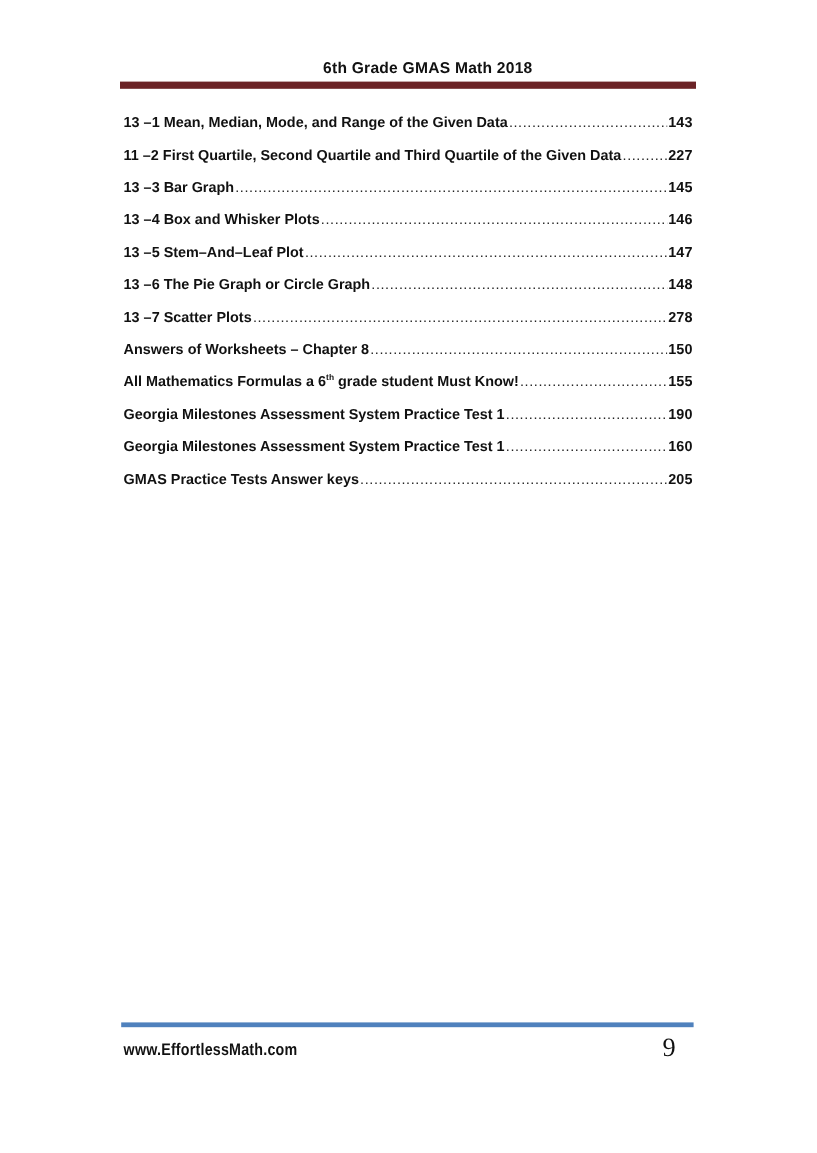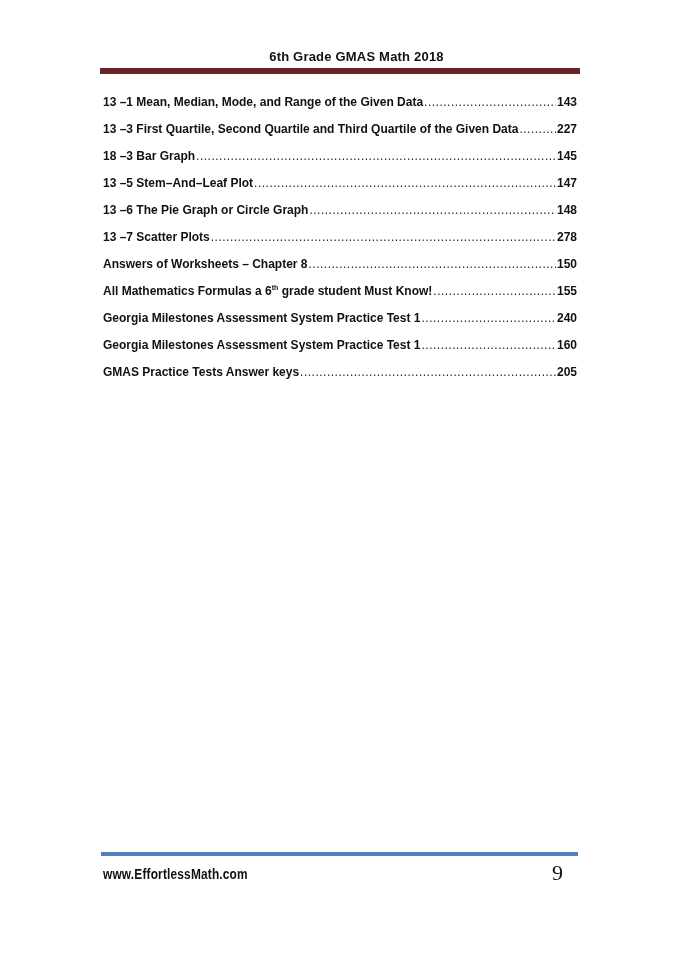--- a/index.html
+++ b/index.html
@@ -27,28 +27,33 @@
 <div class="header-title">6th Grade GMAS Math 2018</div>
 <div class="header-rule"></div>
 
 <div class="toc">
   <div class="toc-row">
     <span class="toc-title">13 –1 Mean, Median, Mode, and Range of the Given Data</span>
     <span class="toc-dots"></span>
     <span class="toc-page">143</span>
   </div>
   <div class="toc-row">
-    <span class="toc-title">13 –3 First Quartile, Second Quartile and Third Quartile of the Given Data</span>
+    <span class="toc-title">11 –2 First Quartile, Second Quartile and Third Quartile of the Given Data</span>
     <span class="toc-dots"></span>
     <span class="toc-page">227</span>
   </div>
   <div class="toc-row">
-    <span class="toc-title">18 –3 Bar Graph</span>
+    <span class="toc-title">13 –3 Bar Graph</span>
     <span class="toc-dots"></span>
     <span class="toc-page">145</span>
+  </div>
+  <div class="toc-row">
+    <span class="toc-title">13 –4 Box and Whisker Plots</span>
+    <span class="toc-dots"></span>
+    <span class="toc-page">146</span>
   </div>
   <div class="toc-row">
     <span class="toc-title">13 –5 Stem–And–Leaf Plot</span>
     <span class="toc-dots"></span>
     <span class="toc-page">147</span>
   </div>
   <div class="toc-row">
     <span class="toc-title">13 –6 The Pie Graph or Circle Graph</span>
     <span class="toc-dots"></span>
     <span class="toc-page">148</span>
@@ -64,21 +69,21 @@
     <span class="toc-page">150</span>
   </div>
   <div class="toc-row">
     <span class="toc-title"><span>All Mathematics Formulas a 6</span><sup>th</sup><span> grade student Must Know!</span></span>
     <span class="toc-dots"></span>
     <span class="toc-page">155</span>
   </div>
   <div class="toc-row">
     <span class="toc-title">Georgia Milestones Assessment System Practice Test 1</span>
     <span class="toc-dots"></span>
-    <span class="toc-page">240</span>
+    <span class="toc-page">190</span>
   </div>
   <div class="toc-row">
     <span class="toc-title">Georgia Milestones Assessment System Practice Test 1</span>
     <span class="toc-dots"></span>
     <span class="toc-page">160</span>
   </div>
   <div class="toc-row">
     <span class="toc-title">GMAS Practice Tests Answer keys</span>
     <span class="toc-dots"></span>
     <span class="toc-page">205</span>

